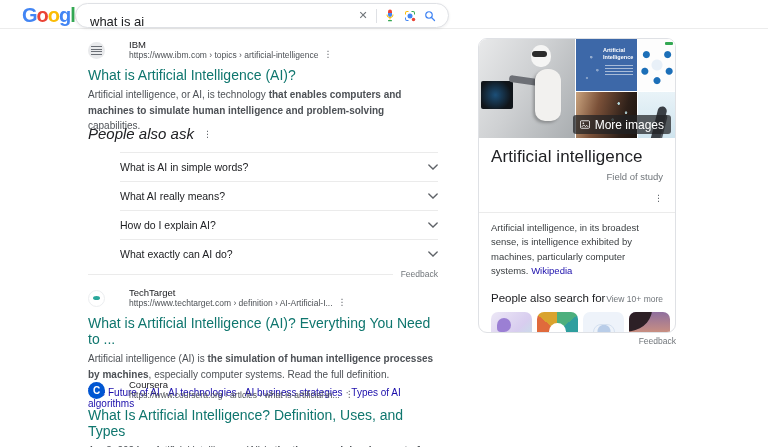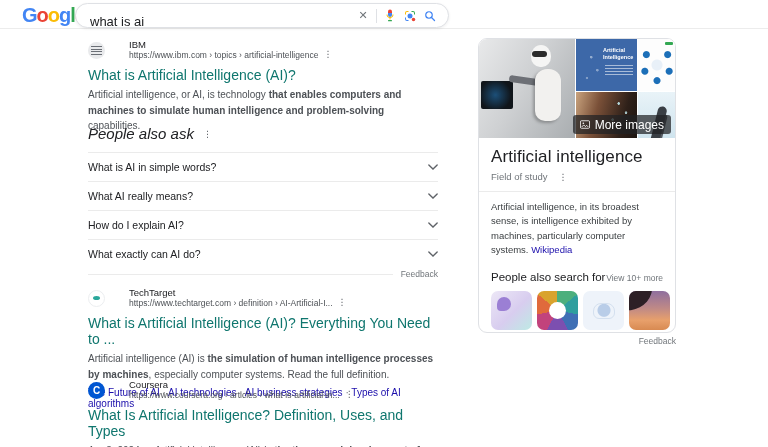--- a/index.html
+++ b/index.html
@@ -38,21 +38,21 @@
   .r-snippet{font-size:10px;color:#4d5156;line-height:1.55;margin-top:4px;}
   .r-snippet b{color:#4d5156;}
   .sitelinks{font-size:10px;color:#1a0dab;margin-top:5px;}
   .sitelinks span{cursor:pointer;}
   .sitelinks span + span::before{content:" · ";color:#70757a;cursor:default;}
 
   
   .paa{position:absolute;left:88px;top:119px;width:350px;}
   .paa-head{display:flex;align-items:center;gap:9px;font-size:15px;color:#202124;padding:6px 0 10px 0;font-style:italic;}
   .paa-row{display:flex;align-items:center;justify-content:space-between;height:28px;border-top:1px solid #ebebeb;
-           font-size:10.5px;color:#202124;cursor:pointer;}
+           font-size:10.5px;color:#202124;cursor:pointer;margin-left:32px;}
   .paa-foot{display:flex;align-items:center;gap:8px;margin-top:1px;}
   .paa-foot .line{flex:1;height:1px;background:#ebebeb;}
   .feedback{font-size:8.5px;color:#70757a;cursor:pointer;}
 
   
   .kp{position:absolute;left:478px;top:38px;width:198px;height:295px;border:1px solid #dfe1e5;
       border-radius:9px;box-sizing:border-box;background:#fff;overflow:hidden;}
   .kp-grid{position:relative;width:100%;height:99px;background:#fff;}
   .kp-grid .tile{position:absolute;cursor:pointer;overflow:hidden;}
   .tile-robot{left:0;top:0;width:96px;height:99px;background:linear-gradient(120deg,#e8e9ea 0%,#cfd1d3 45%,#a9adb0 100%);}
@@ -84,21 +84,21 @@
       background-image:radial-gradient(circle at 70% 25%,rgba(190,230,235,.9) 1px,transparent 1.6px),
       radial-gradient(circle at 82% 45%,rgba(190,230,235,.8) 1px,transparent 1.6px),
       radial-gradient(circle at 60% 60%,rgba(190,230,235,.7) 1px,transparent 1.6px);}
   .tile-hand{left:159px;top:53px;width:38px;height:46px;background:linear-gradient(180deg,#e9f3f8 0%,#cfe4ee 100%);}
   .tile-hand::after{content:"";position:absolute;left:16px;top:14px;width:9px;height:40px;background:#3a3f45;
       border-radius:5px;transform:rotate(14deg);box-shadow:3px 6px 0 -1px #565c63;}
   .more-images{position:absolute;right:4px;bottom:4px;background:rgba(32,33,36,.72);color:#fff;border-radius:3px;
       padding:2.5px 7px;font-size:12px;display:flex;align-items:center;gap:5px;cursor:pointer;justify-content:space-between;}
   .kp-body{padding:9px 12px 0 12px;}
   .kp-title{font-size:17px;color:#202124;letter-spacing:.1px;}
-  .kp-sub{display:flex;align-items:flex-end;gap:11px;font-size:9.5px;color:#70757a;margin-top:4px;}
+  .kp-sub{display:flex;align-items:flex-end;gap:11px;font-size:9.5px;color:#70757a;margin-top:4px;flex-direction:column;}
   .kp-divider{height:1px;background:#ebebeb;margin:9px 0 0 0;}
   .kp-desc{font-size:9.5px;color:#3c4043;line-height:1.5;padding:8px 12px 0 12px;}
   .kp-desc a{color:#1a0dab;text-decoration:none;cursor:pointer;}
   .pasf{padding:14px 12px 0 12px;}
   .pasf-head{display:flex;align-items:baseline;justify-content:space-between;}
   .pasf-title{font-size:11.5px;color:#202124;}
   .view-more{font-size:8.5px;color:#70757a;cursor:pointer;}
   .pasf-row{display:flex;gap:5px;margin-top:8px;}
   .pasf-item{width:41px;cursor:pointer;}
   .pasf-thumb{width:41px;height:39px;border-radius:7px;overflow:hidden;position:relative;}

